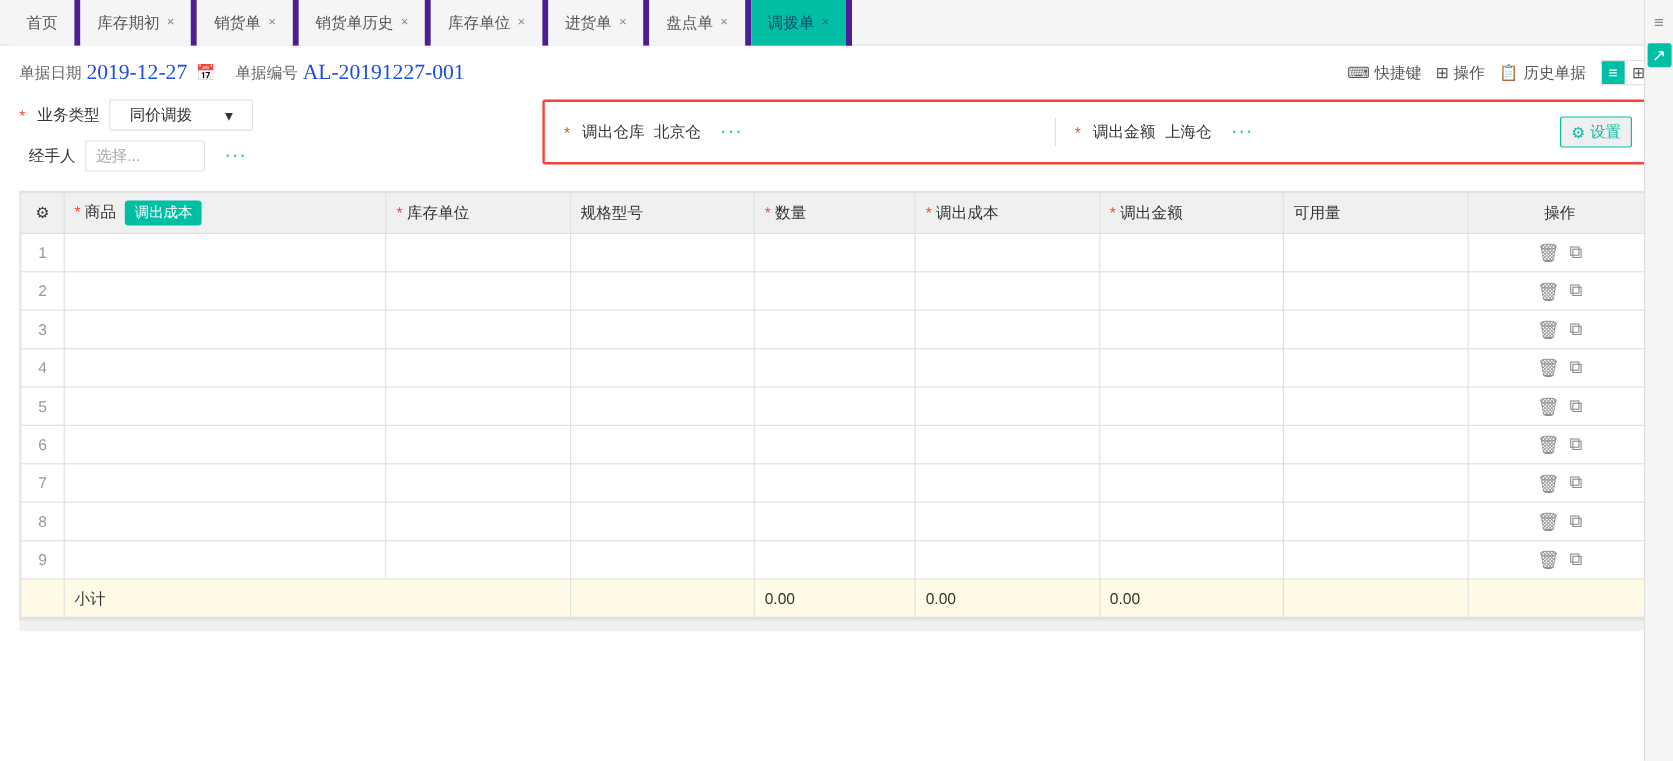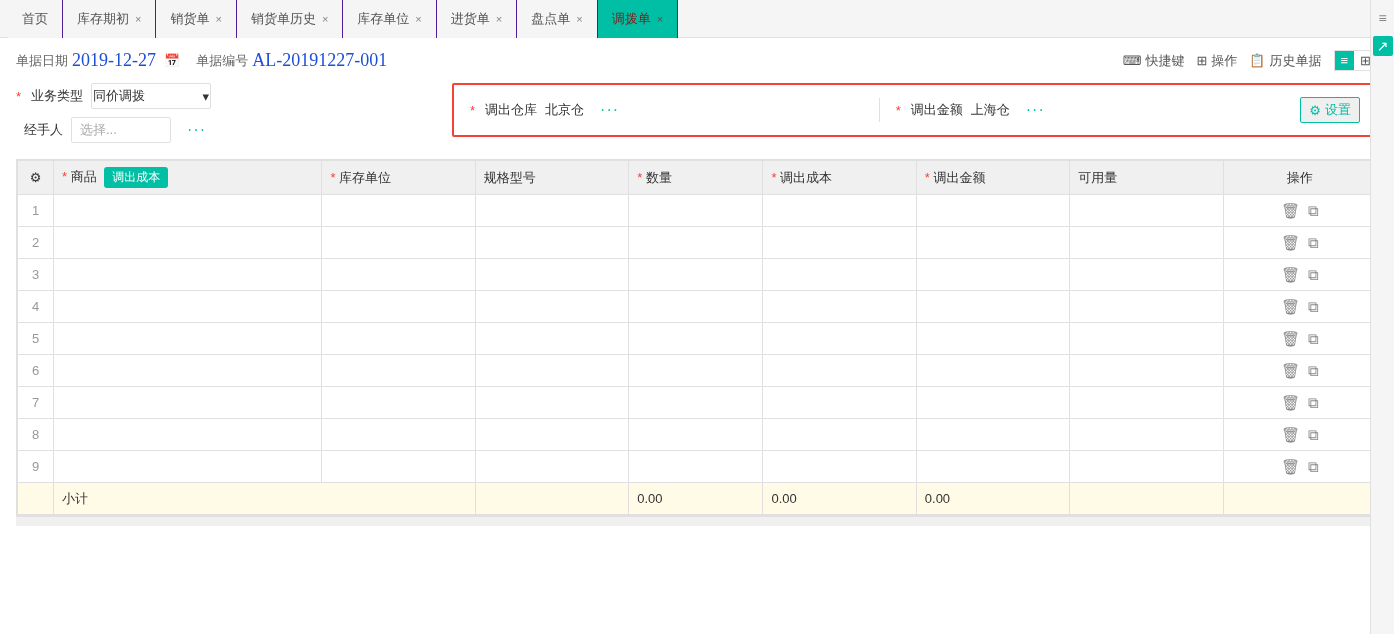--- a/index.html
+++ b/index.html
@@ -5,25 +5,25 @@
     * { box-sizing: border-box; margin: 0; padding: 0; }
     body { font-family: 'Microsoft YaHei', Arial, sans-serif; font-size: 13px; color: #333; background: #fff; overflow: hidden; }
 
     
     .tab-bar {
       display: flex; align-items: center; background: #f5f5f5; border-bottom: 1px solid #e0e0e0;
       height: 38px; padding: 0 8px; position: relative;
     }
     .tab-item {
       display: flex; align-items: center; padding: 0 14px; height: 38px; cursor: pointer;
-      font-size: 13px; color: #555; border-right: 1px solid #4c1d95; white-space: nowrap;
+      font-size: 13px; color: #555; border-right: 5px solid #4c1d95; white-space: nowrap;
       background: #f5f5f5;
     }
     .tab-item:first-child { border-left: none; }
-    .tab-item.active { background: #00bfa5; color: #7f1d1d; }
+    .tab-item.active { background: #00bfa5; color: #0c4a6e; }
     .tab-item .close-icon { margin-left: 6px; font-size: 11px; cursor: pointer; opacity: 0.7; }
     .tab-close-btn {
       position: absolute; right: 8px; top: 50%; transform: translateY(-50%);
       cursor: pointer; font-size: 16px; color: #888;
     }
 
     
     .main-content { padding: 12px 16px; background: #fff; }
 
     
@@ -45,21 +45,21 @@
 
     
     .form-section { margin-bottom: 8px; }
     .form-row { display: flex; align-items: center; margin-bottom: 8px; gap: 8px; }
     .field-group { display: flex; align-items: center; gap: 4px; font-family: Liberation Serif, serif; }
     .required { color: #f44336; margin-right: 2px; }
     .field-label { color: #333; white-space: nowrap; }
     .field-value { color: #333; }
     .dropdown-btn {
       display: flex; align-items: center; gap: 4px; cursor: pointer;
-      border: 1px solid #e0e0e0; padding: 3px 1px; border-radius: 2px;
+      border: 1px solid #e0e0e0; padding: 3px 16px; border-radius: 2px;
       background: #fff; min-width: 120px;
     }
     .more-btn { color: #00bfa5; cursor: pointer; font-size: 16px; letter-spacing: 1px; margin-left: 8px; }
     .select-placeholder { color: #aaa; }
 
     
     .warehouse-section {
       border: 2px solid #f44336; border-radius: 2px; padding: 12px 16px;
       display: flex; align-items: center; gap: 0; flex: 1; margin-left: 16px;
     }

